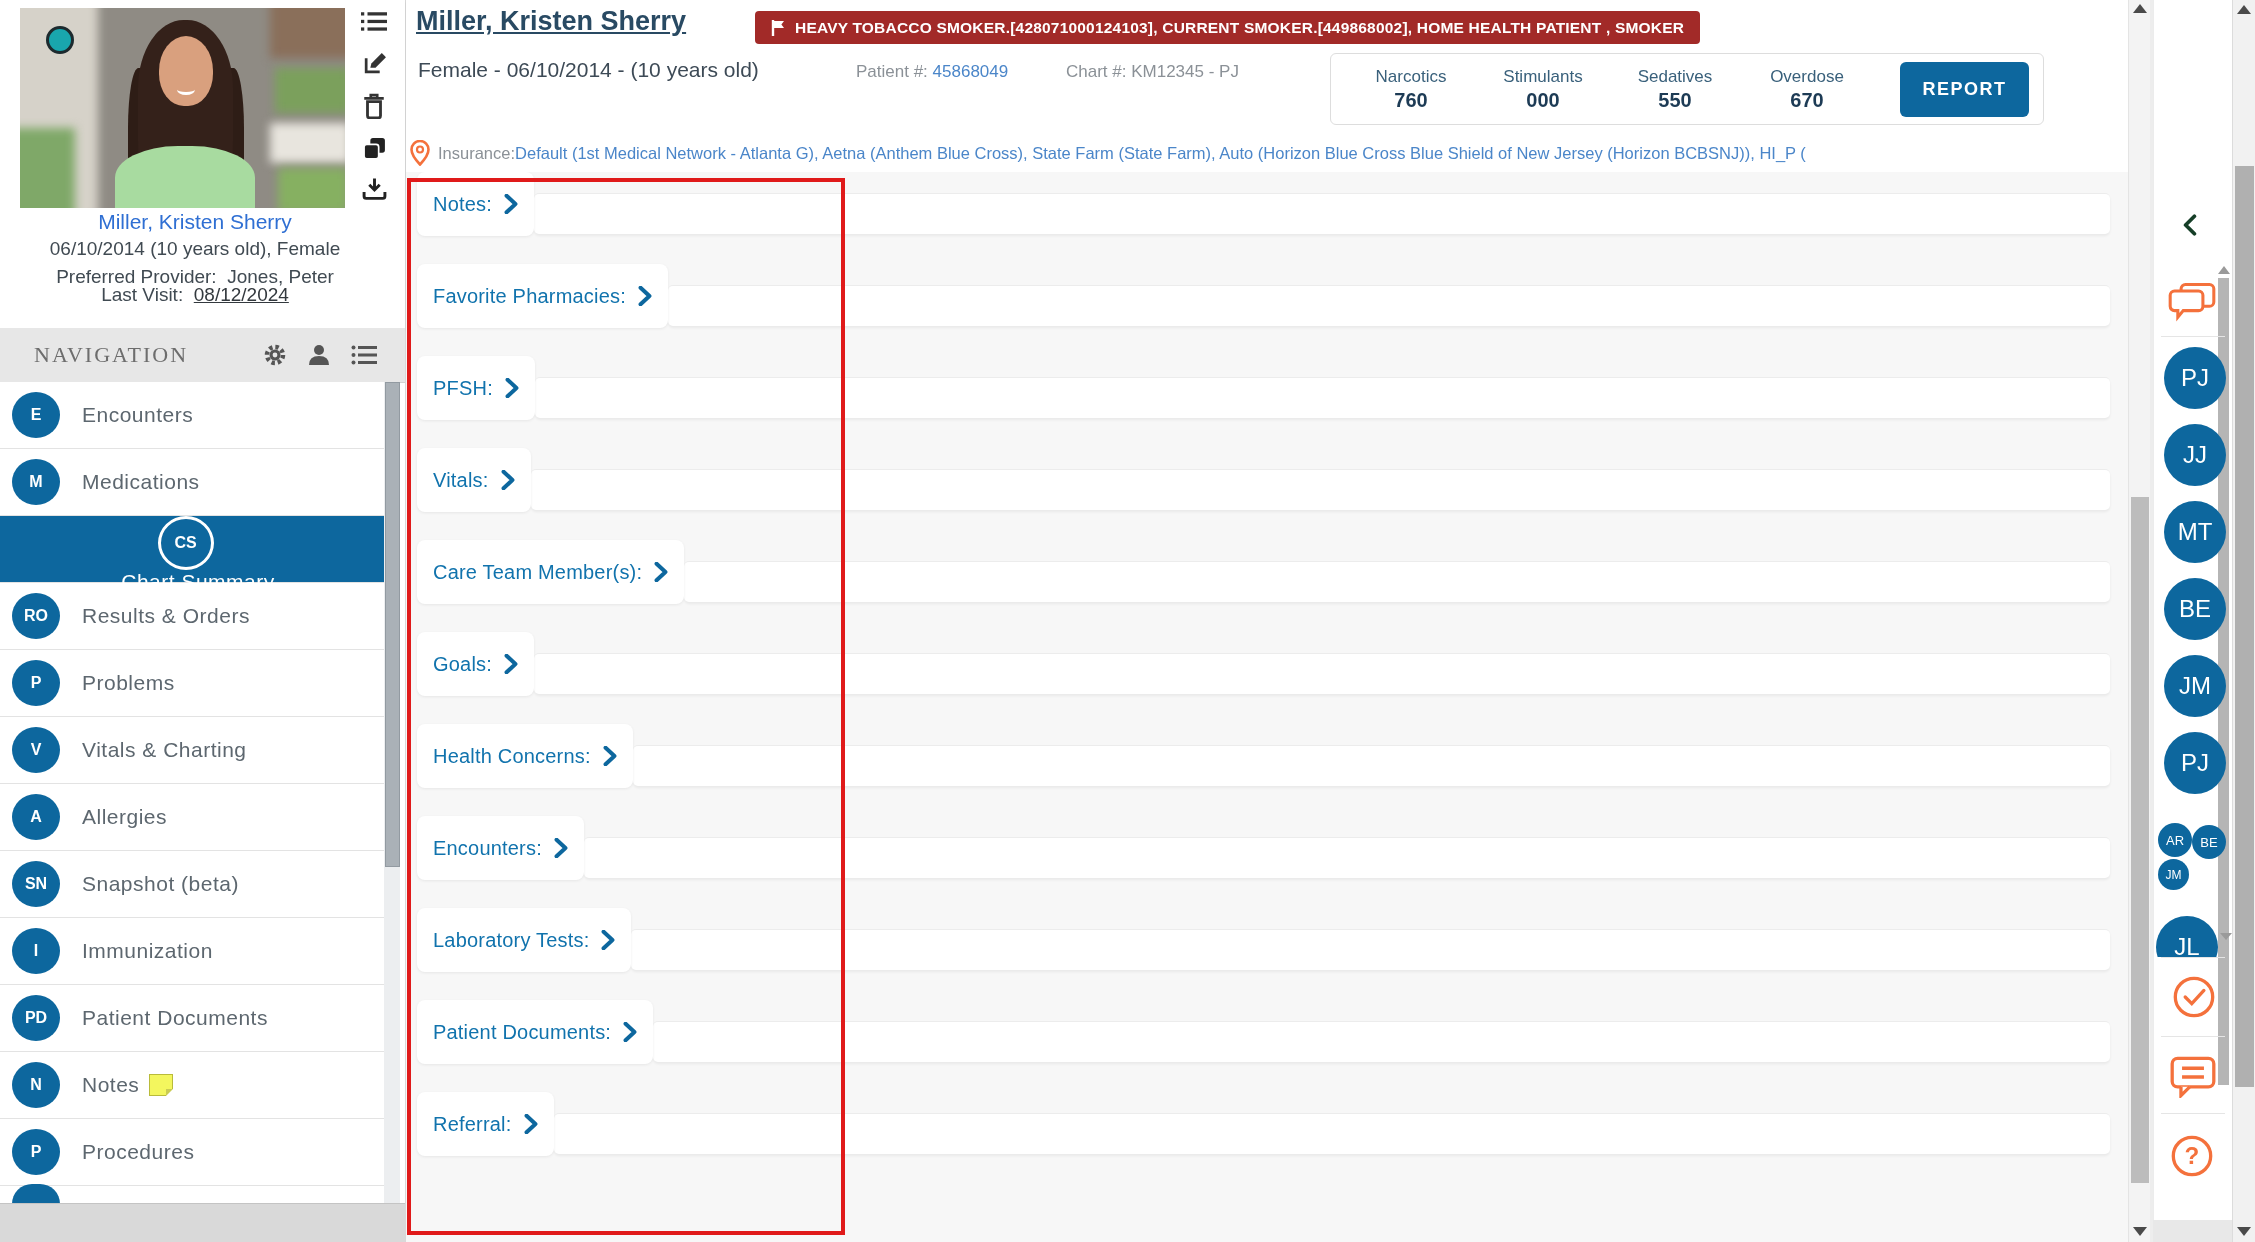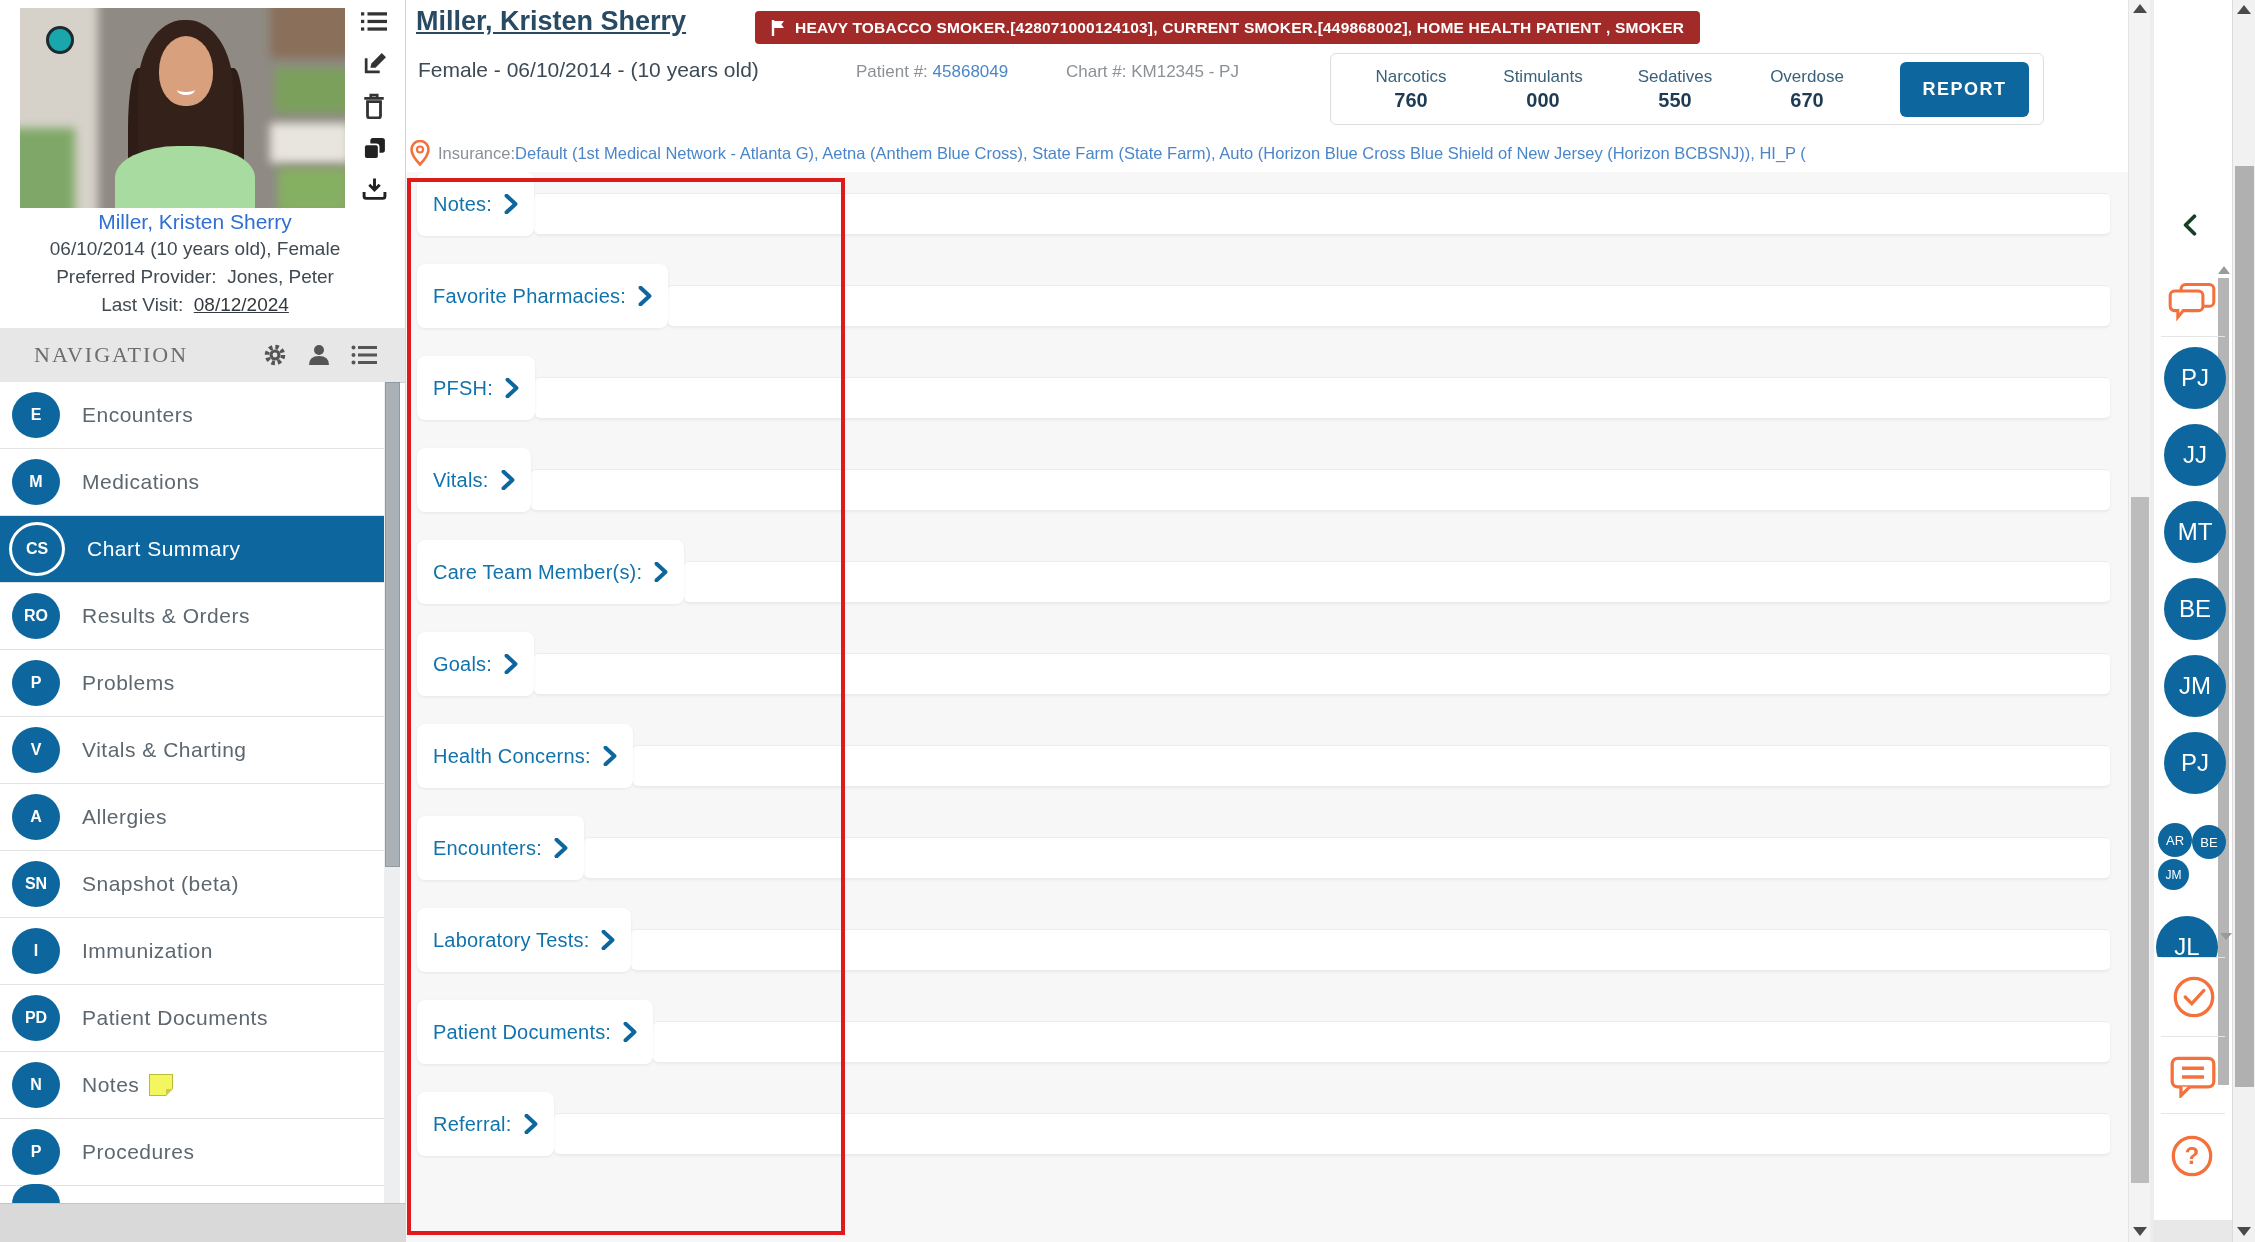--- a/index.html
+++ b/index.html
@@ -23,32 +23,32 @@
   .face{position:absolute;left:139px;top:28px;width:54px;height:70px;background:#d9a07e;border-radius:50% 50% 46% 46%;}
   .smile{position:absolute;left:157px;top:76px;width:18px;height:8px;border-bottom:3px solid #fff;border-radius:50%;}
   .sweater{position:absolute;left:95px;top:138px;width:140px;height:70px;background:#a8dba0;border-radius:45% 45% 0 0;}
   .status-dot{position:absolute;left:26px;top:18px;width:22px;height:22px;border-radius:50%;background:#19a6ad;border:3px solid #1d2a2e;}
   .card-icons{position:absolute;left:352px;top:10px;width:44px;display:flex;flex-direction:column;gap:17px;align-items:center;}
   .card-icons svg{display:block;cursor:pointer;}
   .pc-name{position:absolute;left:0;top:210px;width:390px;text-align:center;font-size:21px;color:#2f6fd3;cursor:pointer;}
   .pc-line{position:absolute;left:0;width:390px;text-align:center;font-size:19px;color:#404a52;}
   .pc-demo{top:238px;}
   .pc-provider{top:266px;}
-  .pc-visit{top:294px;}
+  .pc-visit{top:284px;}
   .pc-visit .lv{color:#33393e;text-decoration:underline;cursor:pointer;}
 
   .nav-head{position:absolute;left:0;top:328px;width:405px;height:54px;background:#e7e7e7;border-bottom:1px solid #d2d2d2;display:flex;align-items:center;}
   .nav-title{font-size:22px;letter-spacing:2px;color:#6d6d6d;margin-left:34px;flex:1;font-family:Liberation Serif, serif;}
   .nav-head-icons{display:flex;gap:20px;margin-right:28px;align-items:center;}
   .nav-head-icons svg{cursor:pointer;}
   .nav-list{position:absolute;left:0;top:382px;width:384px;}
   .nav-item{height:66px;display:flex;align-items:center;padding-left:12px;border-bottom:1px solid #e3e3e3;background:#fff;cursor:pointer;}
   .nav-badge{width:48px;height:46px;border-radius:50%;background:#0d679e;color:#fff;font-size:16px;font-weight:bold;display:flex;align-items:center;justify-content:center;margin-right:22px;flex:none;}
   .nav-label{font-size:21px;color:#5d676f;letter-spacing:.5px;}
-  .nav-item.selected{background:#0d679e;}
+  .nav-item.selected{background:#0d679e;flex-direction:column;}
   .nav-item.selected .nav-badge{background:transparent;border:3px solid #fff;width:50px;height:48px;margin-left:-3px;}
   .nav-item.selected .nav-label{color:#fff;}
   .nav-note{display:none;width:22px;height:20px;background:#f3f65e;border:1px solid #b9bb3a;margin-left:10px;position:relative;}
   .nav-item.has-note .nav-note{display:inline-block;}
   .nav-note::after{content:"";position:absolute;right:-1px;bottom:-1px;width:0;height:0;border-left:7px solid #c9cb52;border-bottom:7px solid #fff;}
   .nav-partial{position:absolute;left:12px;top:1184px;width:48px;height:20px;border-radius:24px 24px 0 0;background:#0d679e;}
   .nav-scroll{position:absolute;left:384px;top:382px;width:16px;height:821px;background:#eceef0;}
   .nav-thumb{position:absolute;left:1px;top:0;width:13px;height:483px;background:#aab1b7;border:1px solid #929aa1;}
   .sidebar-footer{position:absolute;left:0;top:1203px;width:405px;height:39px;background:#d9d9d9;border-top:1px solid #c4c4c4;}
 

